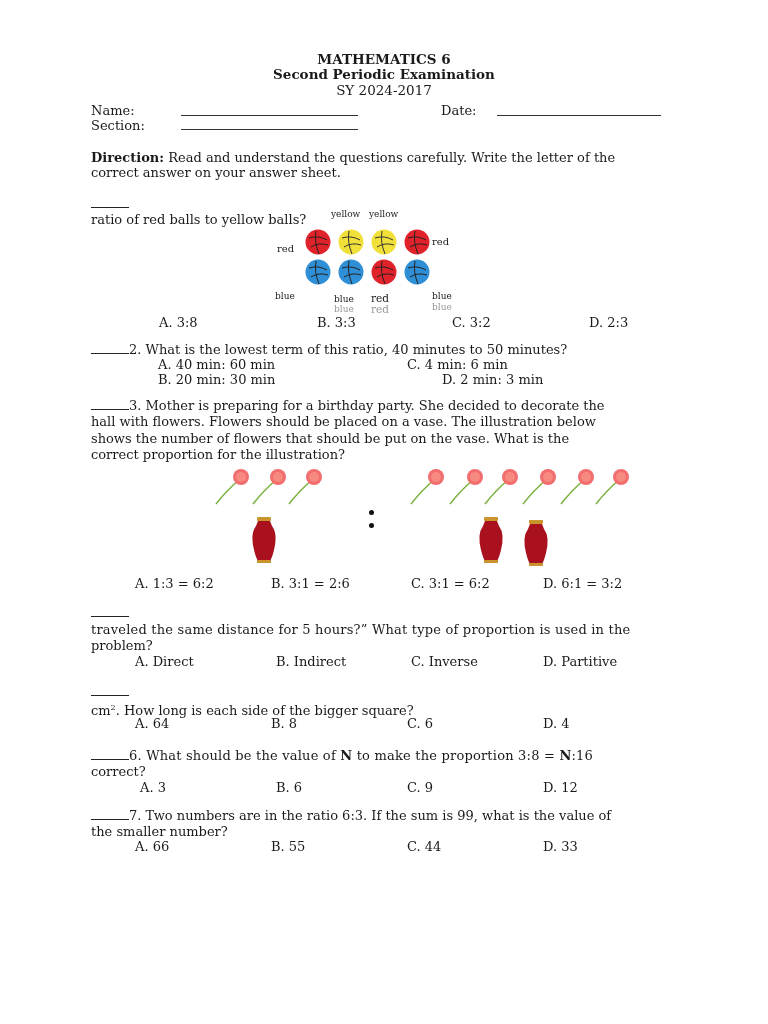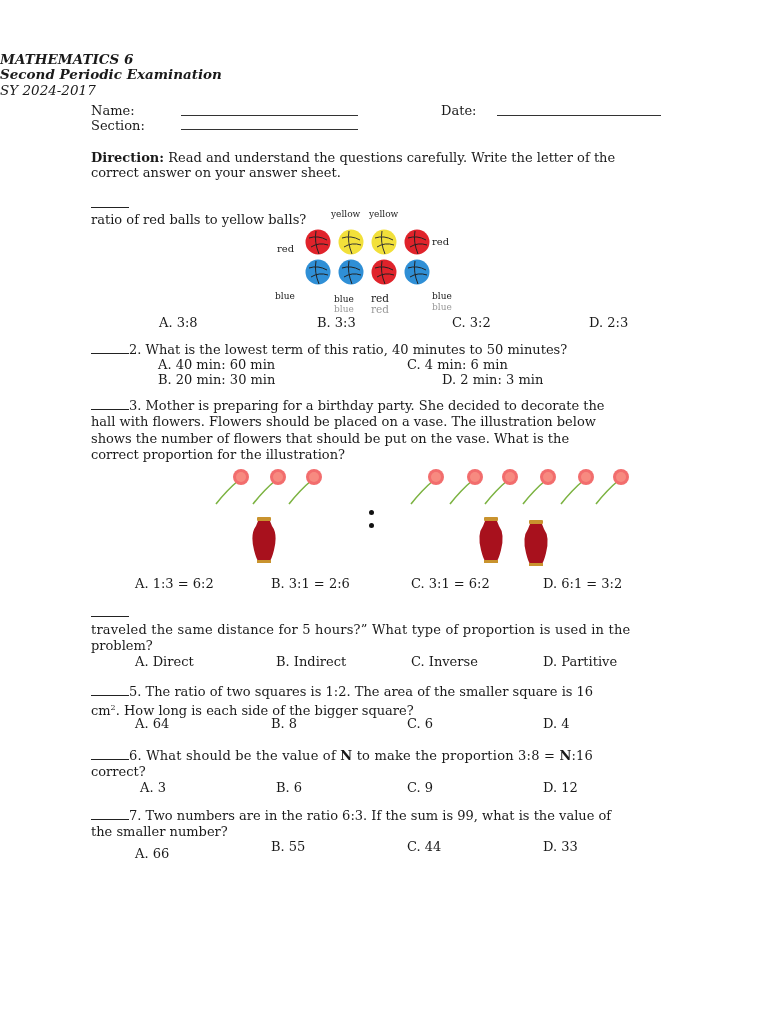--- a/index.html
+++ b/index.html
@@ -2,21 +2,21 @@
 <html><head>
 <meta charset="utf-8">
 <style>
   html, body { margin: 0; padding: 0; background: #ffffff; }
   body {
     width: 768px; height: 1024px; position: relative; overflow: hidden;
     font-family: "DejaVu Serif", "Liberation Serif", serif;
     color: #1a1a1a; font-size: 13px;
   }
   .abs { position: absolute; }
-  .hdr { left: 0; width: 768px; text-align: left; font-size: 13.5px; line-height: 16px; font-style: italic; }
+  .hdr { left: 0; width: 768px; text-align: center; font-size: 13.5px; line-height: 16px; }
   .bold { font-weight: bold; }
   .line { position: absolute; border-bottom: 1.5px solid #333; height: 0; }
   .txt { position: absolute; font-size: 13px; line-height: 16px; white-space: nowrap; }
   .blank { display: inline-block; width: 38px; border-bottom: 1px solid #222; height: 11px; vertical-align: baseline; margin-right: 0; }
   .small-lbl { position: absolute; font-size: 9px; line-height: 10px; color: #222; white-space: nowrap; }
   .faint { color: #999; }
   .ball { position: absolute; width: 26px; height: 26px; border-radius: 50%; }
   .ball svg { width: 26px; height: 26px; display: block; }
   .flower { position: absolute; width: 40px; height: 42px; }
   .vase { position: absolute; width: 28px; height: 48px; }
@@ -200,32 +200,32 @@
 <div class="txt" style="left:543px; top:576px;">D. 6:1 = 3:2</div>
 
 <div class="txt" style="left:91px; top:605px; letter-spacing:0.45px;"><span class="blank"></span></div>
 <div class="txt" style="left:91px; top:622px; letter-spacing:0.2px;">traveled the same distance for 5 hours?” What type of proportion is used in the</div>
 <div class="txt" style="left:91px; top:638px;">problem?</div>
 <div class="txt" style="left:135px; top:654px;">A. Direct</div>
 <div class="txt" style="left:276px; top:654px;">B. Indirect</div>
 <div class="txt" style="left:411px; top:654px;">C. Inverse</div>
 <div class="txt" style="left:543px; top:654px;">D. Partitive</div>
 
-<div class="txt" style="left:91px; top:684px;"><span class="blank"></span><span>5. The ratio of two squares is 1:2. The area of the smaller square is 16</span></div>
+<div class="txt" style="left:91px; top:684px;"><span class="blank"></span></div>
 <div class="txt" style="left:91px; top:700px;"><span>cm</span><sup>2</sup><span>. How long is each side of the bigger square?</span></div>
 <div class="txt" style="left:135px; top:716px;">A. 64</div>
 <div class="txt" style="left:271px; top:716px;">B.  8</div>
 <div class="txt" style="left:407px; top:716px;">C. 6</div>
 <div class="txt" style="left:543px; top:716px;">D. 4</div>
 
 <div class="txt" style="left:91px; top:748px; letter-spacing:0.2px;"><span class="blank"></span><span>6. What should be the value of </span><b>N</b><span> to make the proportion 3:8 = </span><b>N</b><span>:16</span></div>
 <div class="txt" style="left:91px; top:764px;">correct?</div>
 <div class="txt" style="left:140px; top:780px;">A. 3</div>
 <div class="txt" style="left:276px; top:780px;">B. 6</div>
 <div class="txt" style="left:407px; top:780px;">C. 9</div>
 <div class="txt" style="left:543px; top:780px;">D. 12</div>
 
 <div class="txt" style="left:91px; top:808px;"><span class="blank"></span><span>7. Two numbers are in the ratio 6:3. If the sum is 99, what is the value of</span></div>
 <div class="txt" style="left:91px; top:824px;">the smaller number?</div>
-<div class="txt" style="left:135px; top:839px;margin-top:7px;">A. 66</div>
+<div class="txt" style="left:135px; top:839px;">A. 66</div>
 <div class="txt" style="left:271px; top:839px;">B.  55</div>
 <div class="txt" style="left:407px; top:839px;">C.  44</div>
 <div class="txt" style="left:543px; top:839px;">D. 33</div>
 
 </body></html>

